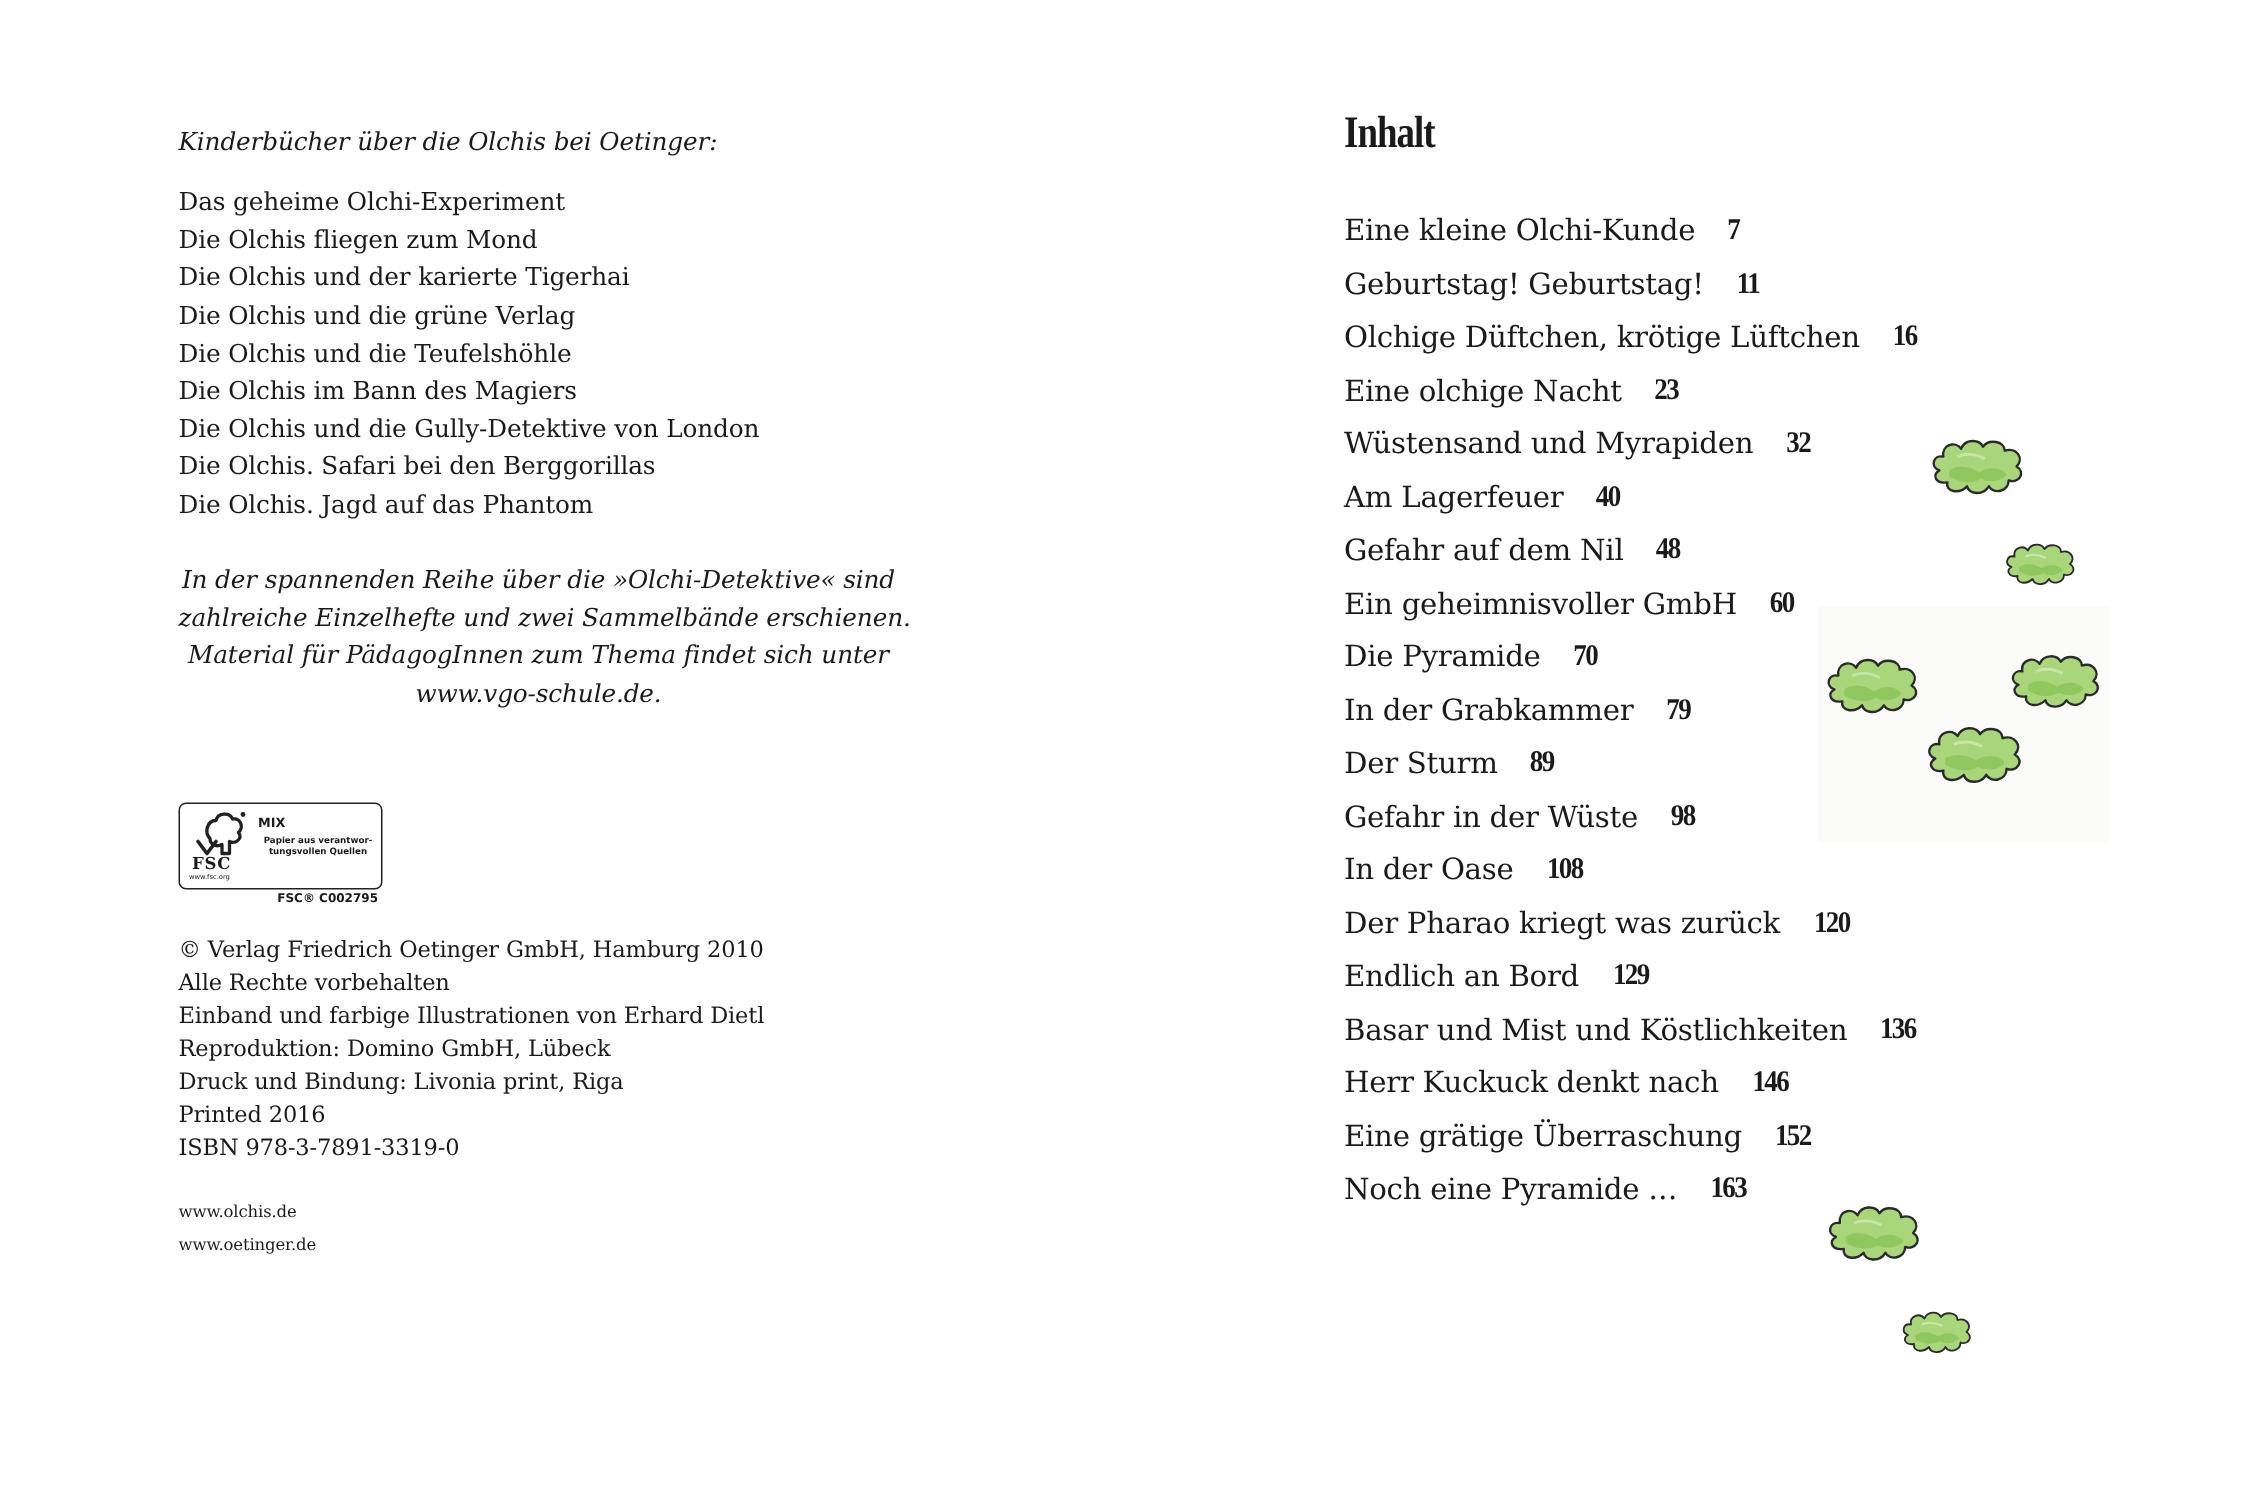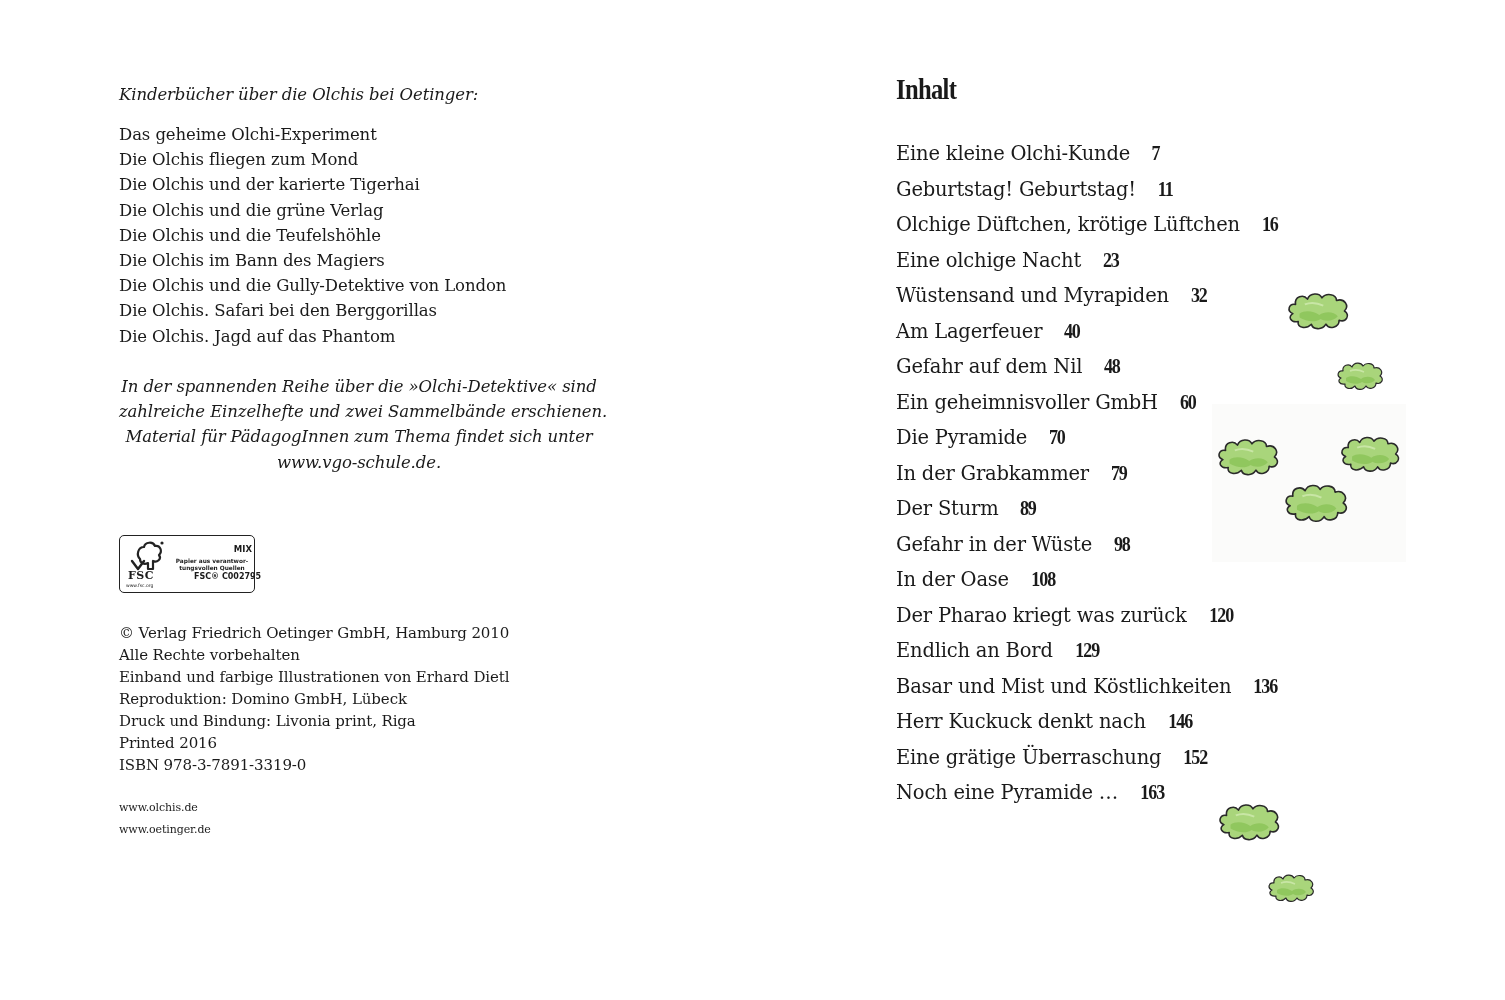--- a/index.html
+++ b/index.html
@@ -13,23 +13,23 @@
   .heading-it { top: 82px; }
   .books { top: 122px; }
   .books div { white-space: nowrap; }
   .series-note { top: 374px; width: 480px; }
   .series-note div { white-space: nowrap; text-align: center; }
 
   .fsc { position: absolute; left: 119px; top: 535px; width: 136px; height: 58px; border: 1.5px solid #222; border-radius: 5px; box-sizing: border-box; font-family: "DejaVu Sans", "Liberation Sans", sans-serif; }
   .fsc .tree { position: absolute; left: 6px; top: 3px; width: 40px; height: 38px; }
   .fsc .fsc-word { position: absolute; left: 8px; top: 33px; font-family: "DejaVu Serif", serif; font-size: 11px; font-weight: bold; letter-spacing: 0.5px; }
   .fsc .fsc-url { position: absolute; left: 6px; top: 47px; font-size: 4.5px; }
-  .fsc .mix { position: absolute; left: 52px; width: 80px; top: 8px; text-align: right; font-size: 8.5px; font-weight: bold; }
+  .fsc .mix { position: absolute; left: 52px; width: 80px; top: 8px; text-align: left; font-size: 8.5px; font-weight: bold; }
   .fsc .paper { position: absolute; left: 50px; width: 84px; top: 22px; text-align: center; font-size: 5.8px; line-height: 7px; font-weight: bold; }
-  .fsc .code { position: absolute; left: 52px; width: 80px; top: 36px; text-align: left; font-size: 8px; font-weight: bold; margin-left: 22px; }
+  .fsc .code { position: absolute; left: 52px; width: 80px; top: 58px; text-align: right; font-size: 8px; font-weight: bold; }
 
   .imprint { top: 622px; font-size: 15px; line-height: 22px; }
   .imprint div { white-space: nowrap; }
   .links { top: 797px; font-size: 11px; line-height: 22px; }
 
   .toc-title { position: absolute; left: 144px; top: 72px; font-family: "Liberation Serif", "DejaVu Serif", serif; font-weight: bold; font-size: 30px; letter-spacing: -0.8px; transform: scaleX(0.82); transform-origin: left top; }
   .toc { position: absolute; left: 144px; top: 136px; }
   .toc-row { height: 35.5px; display: flex; align-items: center; white-space: nowrap; }
   .toc-chapter { font-family: "DejaVu Serif", serif; font-size: 19.5px; letter-spacing: -0.2px; }
   .toc-page { font-family: "Liberation Serif", "DejaVu Serif", serif; font-weight: bold; font-size: 20px; margin-left: 21px; letter-spacing: -1.2px; transform: scaleX(0.9); display: inline-block; }

